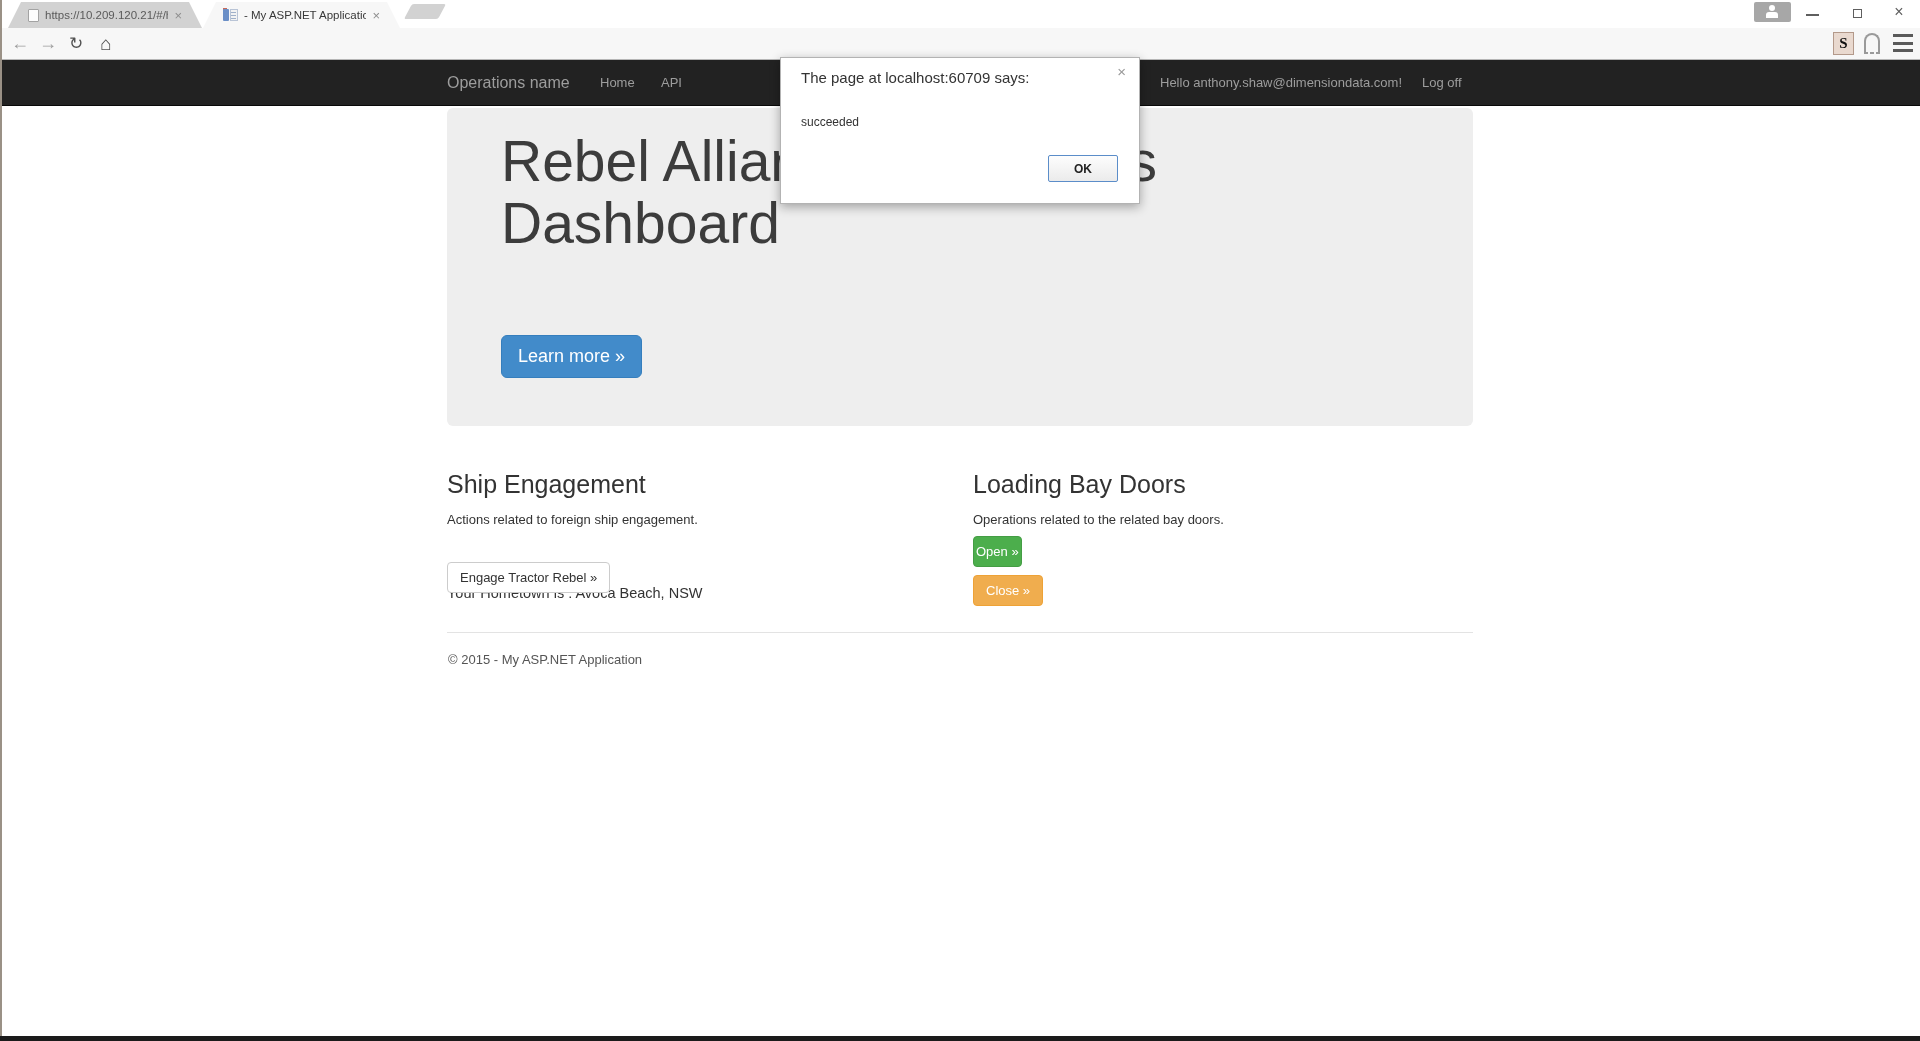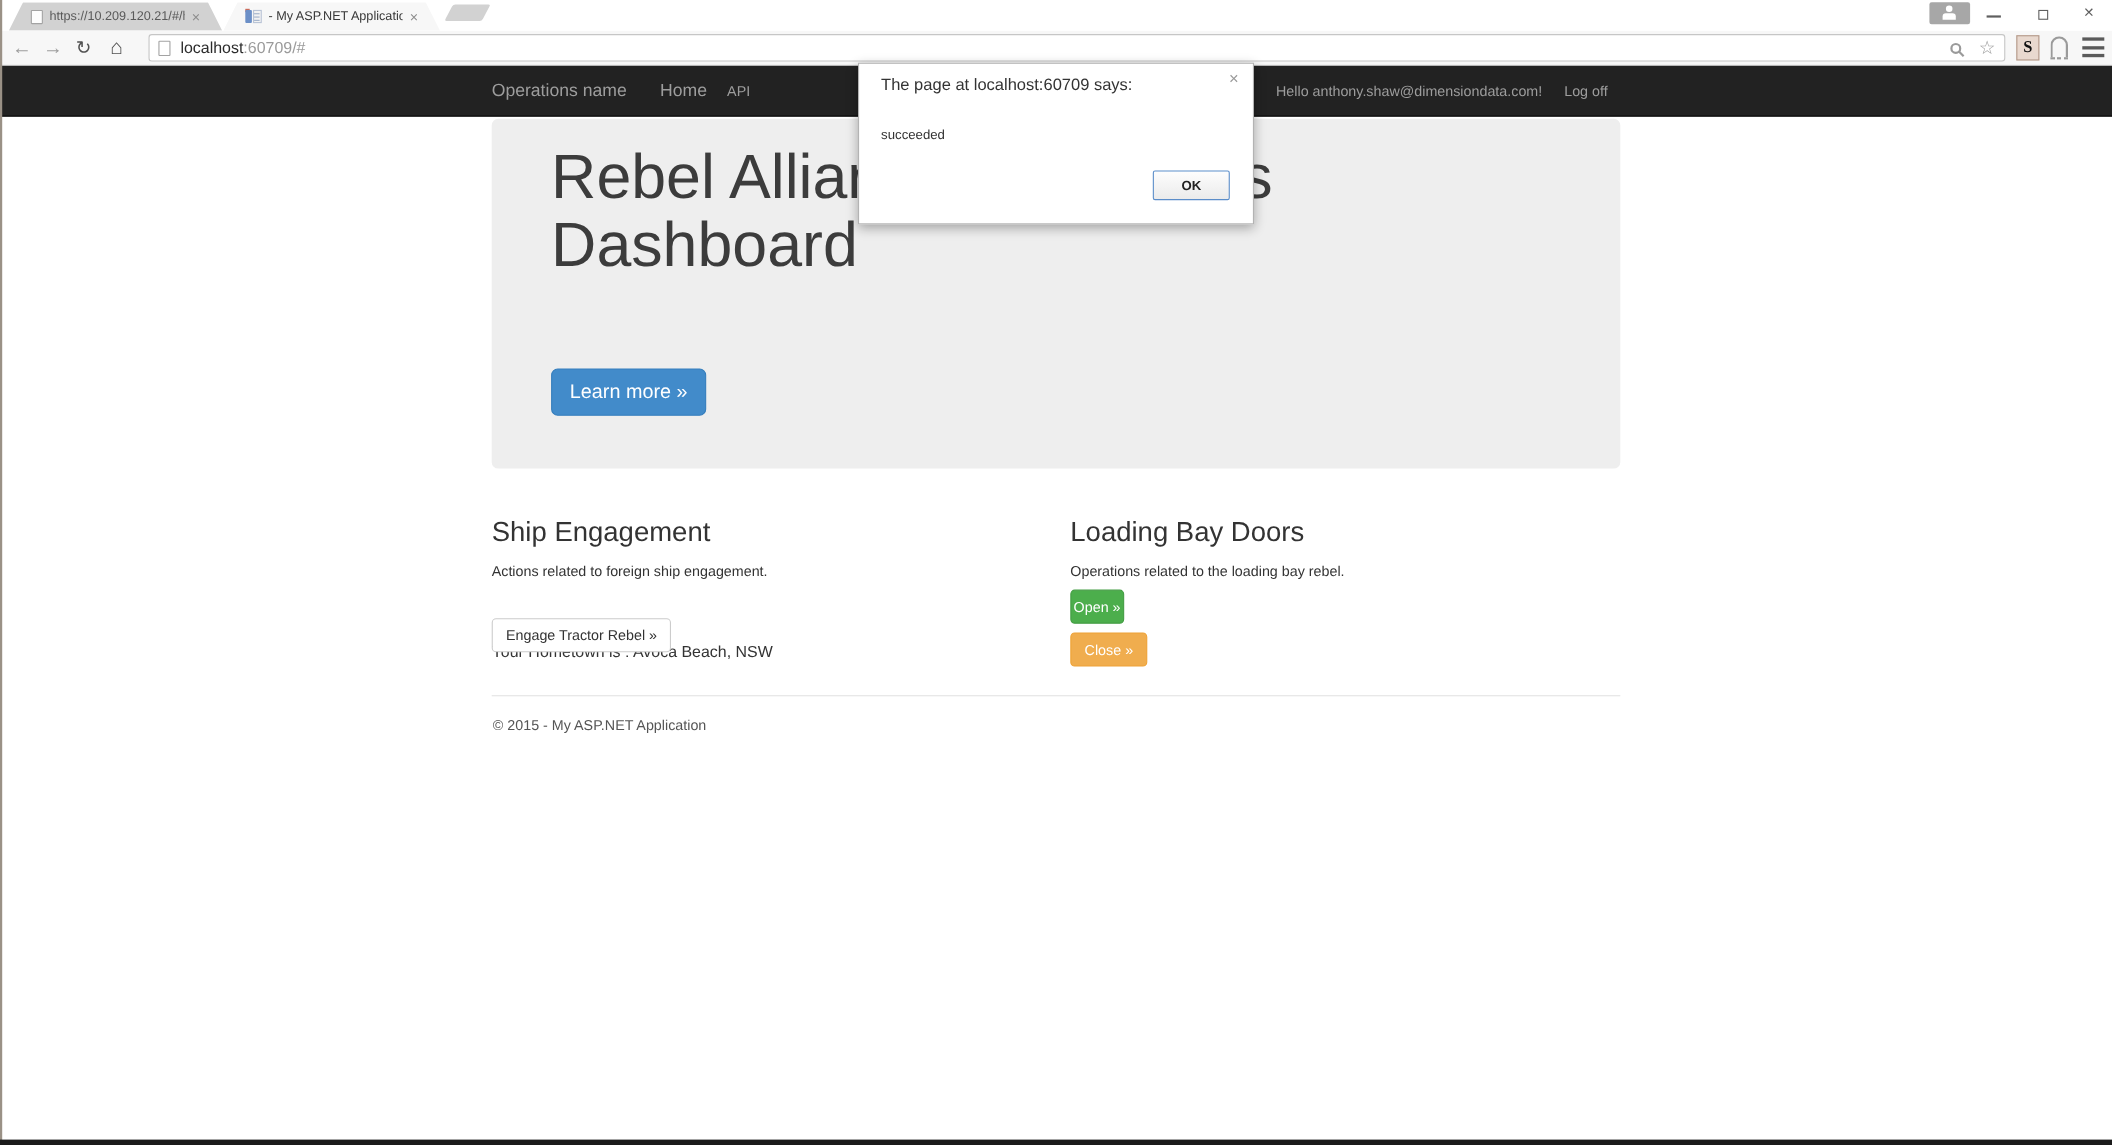--- a/index.html
+++ b/index.html
@@ -59,21 +59,21 @@
   .ext-ghost { position:absolute; left:1864px; top:5px; width:16px; height:19px; border:2px solid #9a9a9a; border-bottom:none; border-radius:8px 8px 0 0; }
   .ext-ghost::after { content:""; position:absolute; left:-2px; bottom:-2px; width:16px; height:2px;
            background:linear-gradient(90deg,#9a9a9a 0 4px,transparent 4px 6px,#9a9a9a 6px 10px,transparent 10px 12px,#9a9a9a 12px 16px); }
   .menu-btn { position:absolute; left:1893px; top:6px; width:20px; height:18px; display:flex; flex-direction:column; justify-content:space-between; }
   .menu-btn span { display:block; width:20px; height:3px; background:#5a5a5a; }
 
   
   .navbar { position:absolute; left:0; top:60px; width:1920px; height:46px; background:#222; border-bottom:1px solid #090909; }
   .navbar span { position:absolute; line-height:46px; color:#9d9d9d; }
   .brand { left:447px; font-size:16px; }
-  .nav-home { left:600px; font-size:16px; }
+  .nav-home { left:600px; font-size:13px; }
   .nav-api { left:661px; font-size:13px; }
   .nav-hello { left:1160px; font-size:13px; }
   .nav-logoff { left:1422px; font-size:13px; }
 
   
   .jumbotron { position:absolute; left:447px; top:108px; width:1026px; height:318px; background:#eee; border-radius:6px; }
   .jumbo-h1 { position:absolute; left:54px; top:22px; width:915px; font-size:57px; line-height:62px; font-weight:normal; color:#3c3c3c; }
   .jumbo-p { position:absolute; left:54px; top:186px; font-size:19px; color:#333; }
   .btn-learn { position:absolute; left:54px; top:227px; background:#428bca; border:1px solid #357ebd; color:#fff;
                font-size:18px; padding:10px 16px; border-radius:6px; cursor:pointer; font-family:inherit; }
@@ -144,26 +144,20 @@
     <div class="winctl ctl-close">
       <span class="close-x">×</span>
     </div>
   </div>
 
   <div class="toolbar">
     <span class="nav-ic ic-back">←</span>
     <span class="nav-ic ic-fwd">→</span>
     <span class="nav-ic ic-reload">↻</span>
     <span class="nav-ic ic-home">⌂</span>
-    <div class="omnibox">
-      <span class="omni-doc"></span>
-      <span class="omni-text"><b style="font-weight:normal;color:#2b2b2b;">localhost</b><span class="omni-rest">:60709/#</span></span>
-      <span class="mag"></span>
-      <span class="star">☆</span>
-    </div>
     <div class="ext-s">S</div>
     <div class="ext-ghost"></div>
     <div class="menu-btn">
         <span></span>
         <span></span>
         <span></span>
       </div>
   </div>
 
   <div class="navbar">
@@ -178,21 +172,21 @@
     <h1 class="jumbo-h1">Rebel Alliance Operations Dashboard</h1>
     <button class="btn-learn">Learn more »</button>
   </div>
 
   <h2 class="sec-h2 ship-h2">Ship Engagement</h2>
   <p class="sec-p ship-p">Actions related to foreign ship engagement.</p>
   <p class="sec-hometown ship-home">Your Hometown is : Avoca Beach, NSW</p>
   <button class="btn-engage">Engage Tractor Rebel »</button>
 
   <h2 class="sec-h2 bay-h2">Loading Bay Doors</h2>
-  <p class="sec-p bay-p">Operations related to the loading bay rebel.</p>
+  <p class="sec-p bay-p">Operations related to the related bay doors.</p>
   <button class="btn-open">Open »</button>
   <button class="btn-close">Close »</button>
 
   <div class="footer-hr"></div>
   <div class="footer-text">© 2015 - My ASP.NET Application</div>
 
   <div class="dialog">
     <div class="dialog-title">The page at localhost:60709 says:</div>
     <div class="dialog-msg">succeeded</div>
     <span class="dialog-x">×</span>

